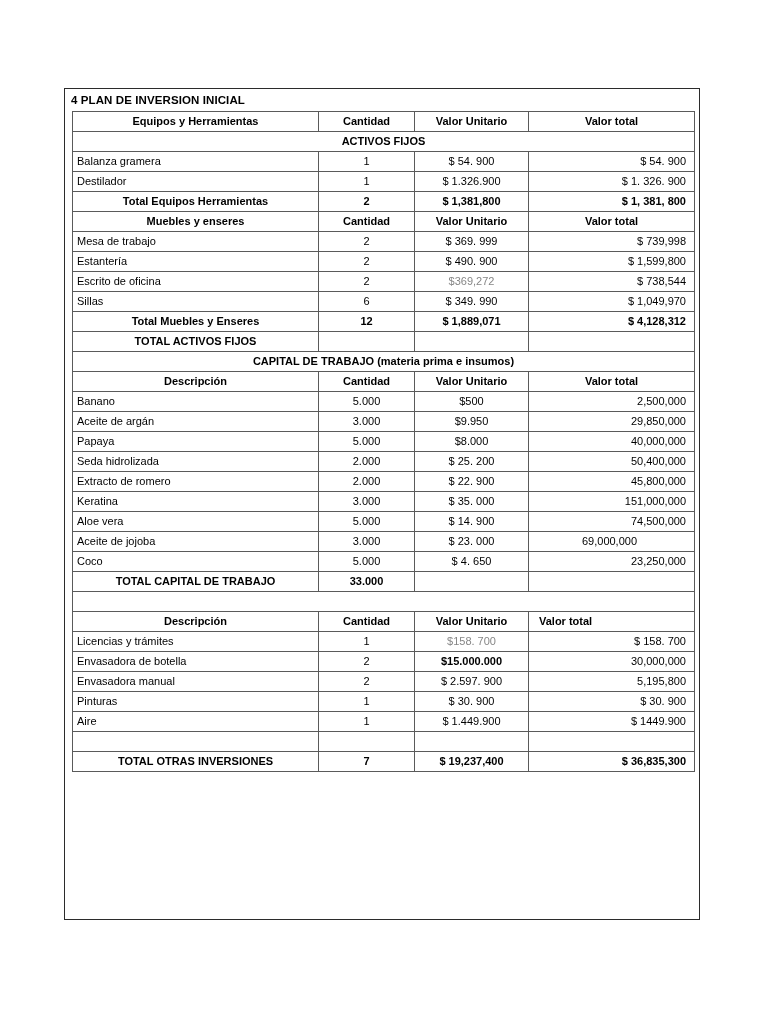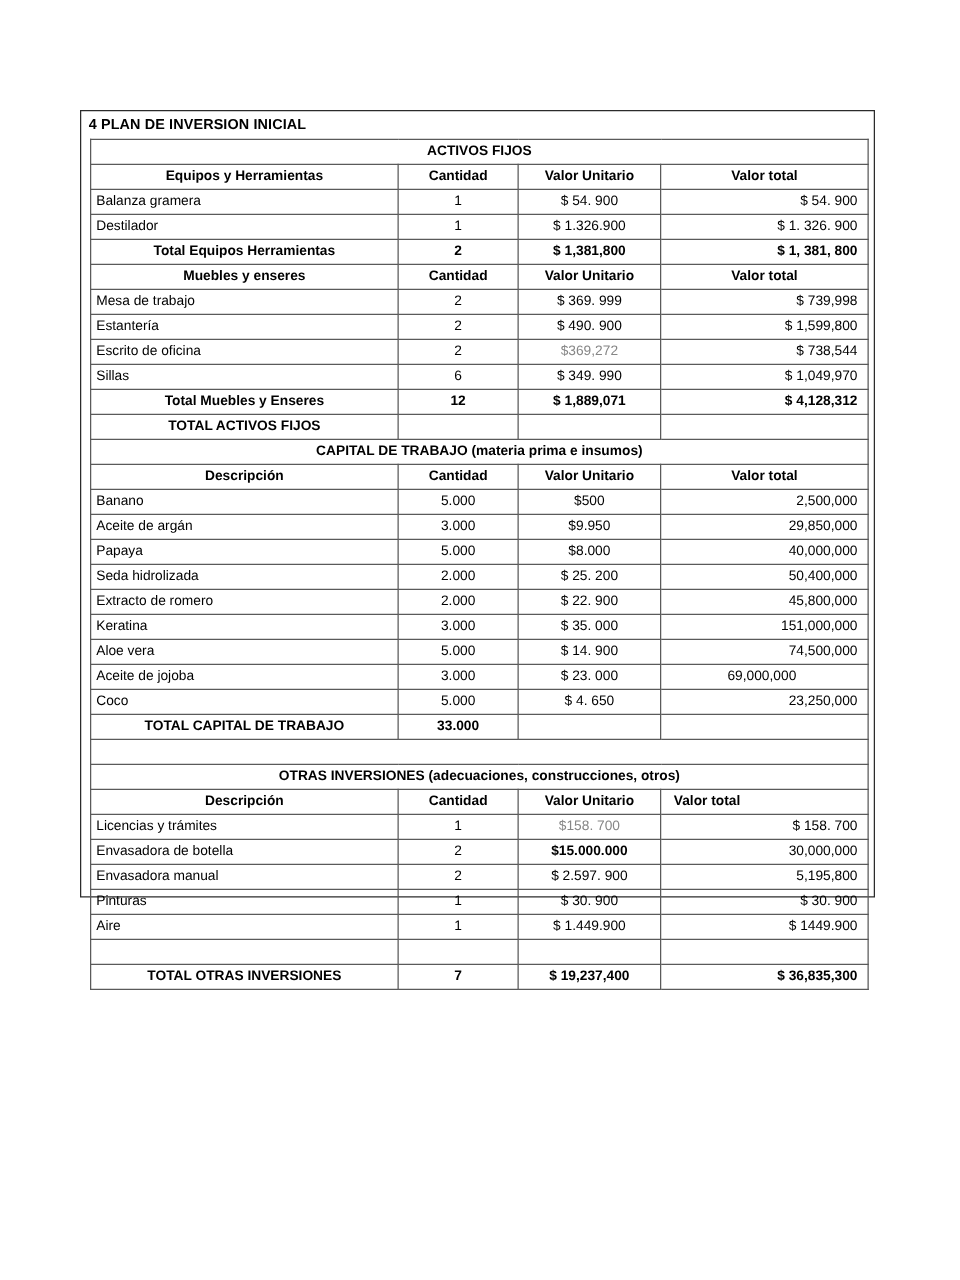--- a/index.html
+++ b/index.html
@@ -8,21 +8,21 @@
     width:768px;height:1024px;
     font-family:"Liberation Sans","DejaVu Sans",sans-serif;
     color:#000;
     -webkit-font-smoothing:antialiased;
   }
   .page{position:relative;width:768px;height:1024px;background:#fff;overflow:hidden;}
 
   
   .frame{
     position:absolute;left:64px;top:88px;
-    width:636px;height:630px;
+    width:636px;height:832px;
     border:1.5px solid #2b2b2b;
     box-sizing:border-box;
     background:#fff;
   }
 
   .doc-title{
     height:21px;
     display:flex;align-items:center;
     padding-left:6px;
     font-size:11.5px;font-weight:bold;
@@ -88,31 +88,31 @@
       <table class="grid">
         <colgroup>
           <col class="c-desc">
             <col class="c-qty">
             <col class="c-unit">
             <col class="c-tot">
         </colgroup>
         <tbody>
 
           <tr>
-            <td class="ctr b r-banner" colspan="4">ACTIVOS FIJOS</td>
-          </tr>
-
-          <tr>
             <td class="ctr b r-headtall">Equipos y Herramientas</td>
             <td class="ctr b r-headtall">Cantidad</td>
             <td class="ctr b r-headtall">Valor Unitario</td>
             <td class="ctr b r-headtall">Valor total</td>
           </tr>
 
           <tr>
+            <td class="ctr b r-banner" colspan="4">ACTIVOS FIJOS</td>
+          </tr>
+
+          <tr>
             <td class="lft">Balanza gramera</td>
             <td class="ctr">1</td>
             <td class="ctr">$ 54. 900</td>
             <td class="rgt pr8">$ 54. 900</td>
           </tr>
           <tr>
             <td class="lft">Destilador</td>
             <td class="ctr">1</td>
             <td class="ctr">$ 1.326.900</td>
             <td class="rgt pr8">$ 1. 326. 900</td>
@@ -241,23 +241,20 @@
             <td class="ctr b">TOTAL CAPITAL DE TRABAJO</td>
             <td class="ctr b">33.000</td>
             <td class="ctr"></td>
             <td class="rgt pr8"></td>
           </tr>
 
           <tr>
             <td class="r-gap" colspan="4"></td>
           </tr>
 
-          <tr>
-            <td class="ctr b r-banner2" colspan="4">OTRAS INVERSIONES (adecuaciones, construcciones, otros)</td>
-          </tr>
 
           <tr>
             <td class="ctr b r-sect">Descripción</td>
             <td class="ctr b r-sect">Cantidad</td>
             <td class="ctr b r-sect">Valor Unitario</td>
             <td class="lft b pl10 r-sect">Valor total</td>
           </tr>
 
           <tr>
             <td class="lft">Licencias y trámites</td>

